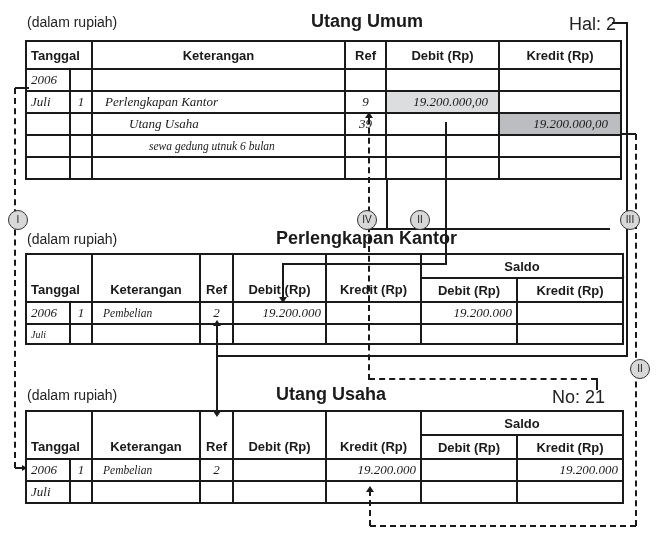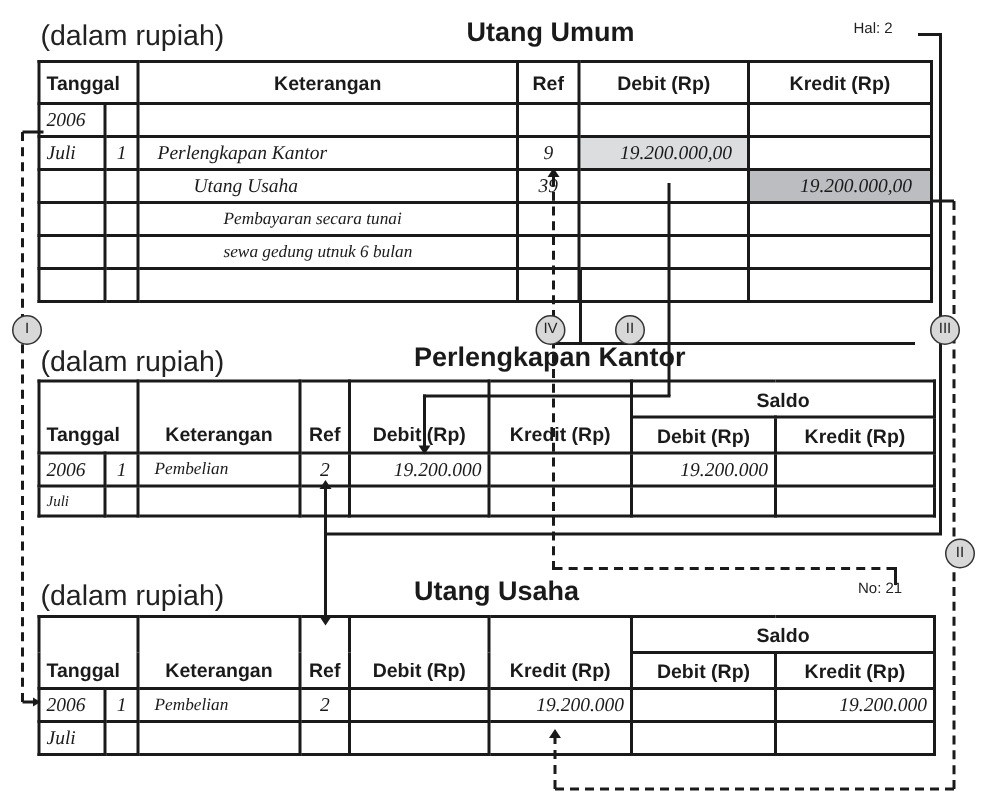--- a/index.html
+++ b/index.html
@@ -1,21 +1,21 @@
 <!DOCTYPE html>
 <html><head>
 <meta charset="utf-8">
 <style>
   html, body { margin: 0; padding: 0; background: #ffffff; }
   body { width: 656px; height: 537px; position: relative; overflow: hidden;
          font-family: "Liberation Sans", sans-serif; color: #1a1a1a; }
   .abs { position: absolute; }
-  .caption { font-size: 19px; color: #222; }
+  .caption { font-size: 14px; color: #222; }
   .title { font-size: 18px; font-weight: bold; color: #1a1a1a; }
-  .pageno { font-size: 10px; color: #222; }
+  .pageno { font-size: 18px; color: #222; }
   table.ledger { position: absolute; border-collapse: collapse; table-layout: fixed;
                  border: 2px solid #1a1a1a; background: #fff; }
   table.ledger td, table.ledger th { border: 2px solid #1a1a1a; padding: 0 4px;
                  font-size: 13px; white-space: nowrap; overflow: hidden; }
   table.ledger th { font-weight: bold; text-align: center; font-size: 13px; }
   .it { font-family: "Liberation Serif", serif; font-style: italic; font-size: 12.5px; }
   .num { text-align: right; }
   .ctr { text-align: center; }
   .hl-light { background: #dcdddf; }
   .hl-dark { background: #bcbdc0; }
@@ -77,28 +77,20 @@
     <td class="it"></td>
     <td class="it ctr"></td>
     <td class="it" style="padding-left:36px">Utang Usaha</td>
     <td class="it ctr">39</td>
     <td class="it num"></td>
     <td class="it num hl-dark" style="padding-right:12px">19.200.000,00</td>
   </tr>
   <tr style="height:22px">
     <td class="it"></td>
     <td class="it ctr"></td>
-    <td class="it" style="padding-left:56px; font-size:11.5px">Pembayaran secara tunai</td>
-    <td class="it ctr"></td>
-    <td class="it num"></td>
-    <td class="it num"></td>
-  </tr>
-  <tr style="height:22px">
-    <td class="it"></td>
-    <td class="it ctr"></td>
     <td class="it" style="padding-left:56px; font-size:11.5px">sewa gedung utnuk 6 bulan</td>
     <td class="it ctr"></td>
     <td class="it num"></td>
     <td class="it num"></td>
   </tr>
   <tr style="height:22px">
     <td class="it"></td>
     <td class="it ctr"></td>
     <td class="it"></td>
     <td class="it ctr"></td>
@@ -154,21 +146,21 @@
     <td class="it num"></td>
     <td class="it num"></td>
     <td class="it num"></td>
     <td class="it num"></td>
   </tr>
 </tbody>
   </table>
 
 <div class="abs caption" style="left:27px; top:387px;">(dalam rupiah)</div>
 <div class="abs title" style="left:276px; top:384px;">Utang Usaha</div>
-<div class="abs pageno" style="left:572px; top:387px;">No: 21</div>
+<div class="abs pageno" style="left:552px; top:387px;">No: 21</div>
 
 <table class="ledger" style="left:25px; top:410px; width:597px;">
   <colgroup>
     <col style="width:44px">
       <col style="width:22px">
       <col style="width:108px">
       <col style="width:33px">
       <col style="width:93px">
       <col style="width:95px">
       <col style="width:96px">

